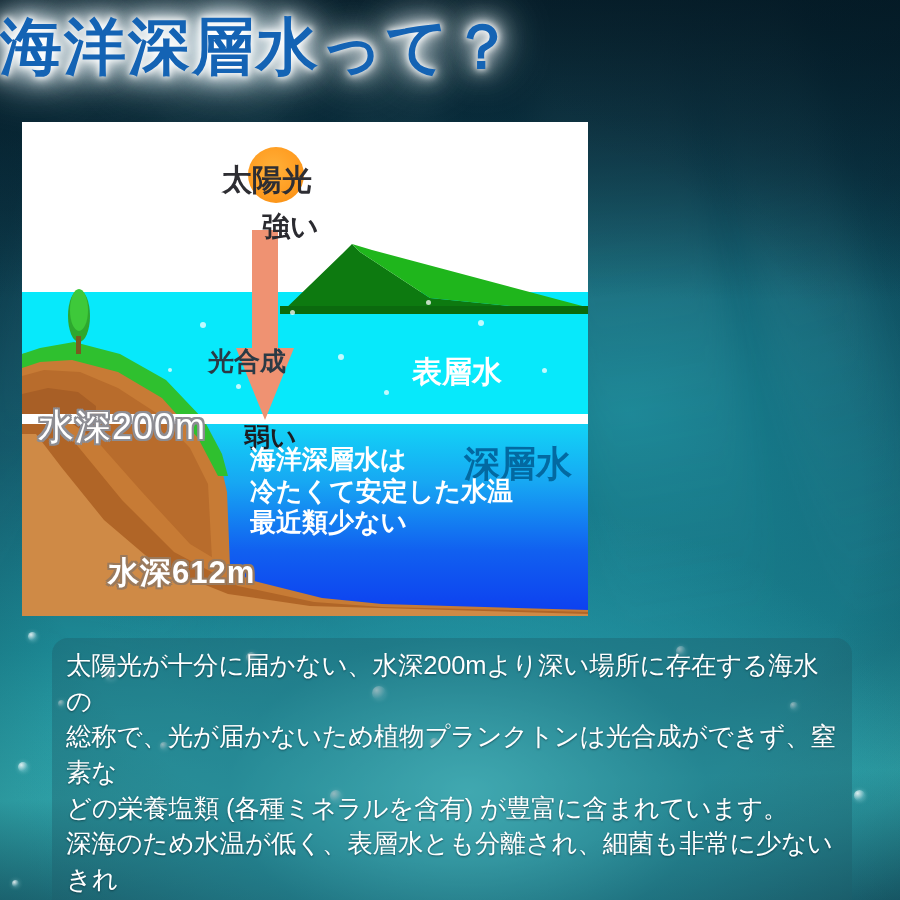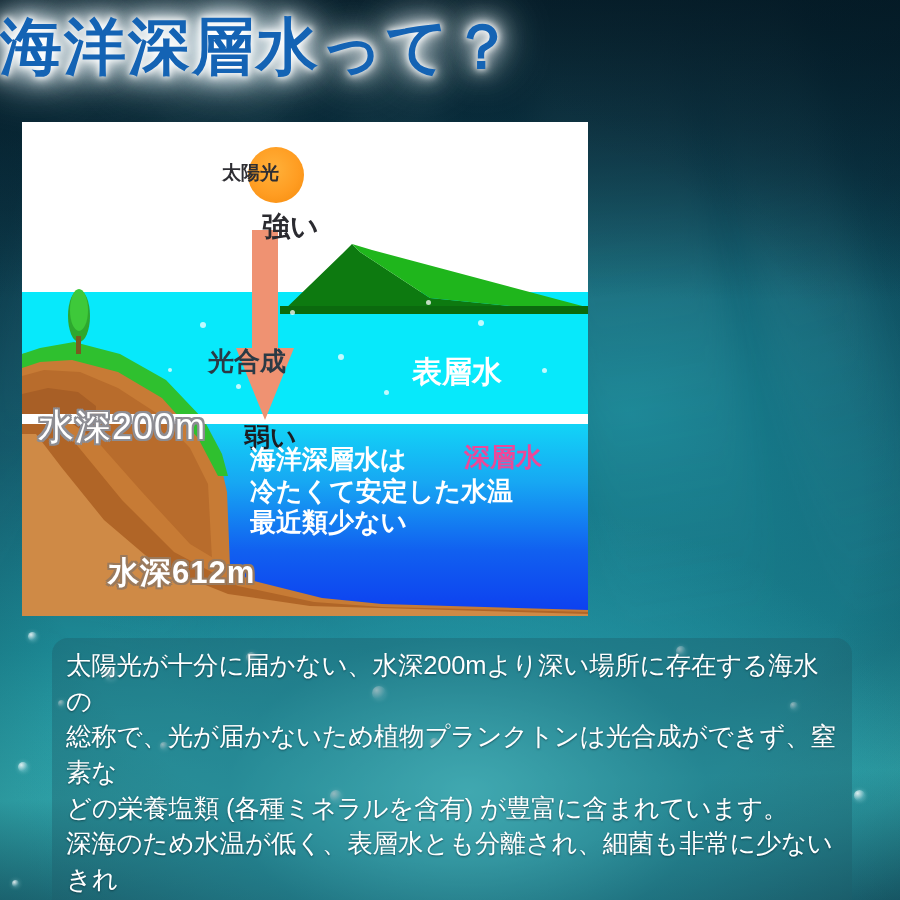--- a/index.html
+++ b/index.html
@@ -158,21 +158,21 @@
     width: 56px;
     height: 56px;
     border-radius: 50%;
     background: radial-gradient(circle at 45% 40%, #ffb13a 0%, #ff9d22 55%, #f58a0c 100%);
     z-index: 7;
   }
   .lbl-sun {
     position: absolute;
     left: 200px;
     top: 38px;
-    font-size: 19px;
+    font-size: 30px;
     font-weight: 700;
     color: #2e2e33;
     z-index: 8;
     white-space: nowrap;
   }
   .lbl-strong {
     position: absolute;
     left: 220px;
     top: 86px;
     font-size: 28px;
@@ -222,23 +222,23 @@
     font-weight: 700;
     color: #ffffff;
     z-index: 8;
     white-space: nowrap;
     text-align: center;
   }
   .lbl-deep {
     position: absolute;
     left: 442px;
     top: 318px;
-    font-size: 26px;
-    font-weight: 700;
-    color: #ec4899;
+    font-size: 36px;
+    font-weight: 700;
+    color: #0369a1;
     z-index: 8;
     white-space: nowrap;
   }
   .lbl-depth200 {
     position: absolute;
     left: 16px;
     top: 281px;
     font-size: 36px;
     font-weight: 400;
     letter-spacing: 1px;

